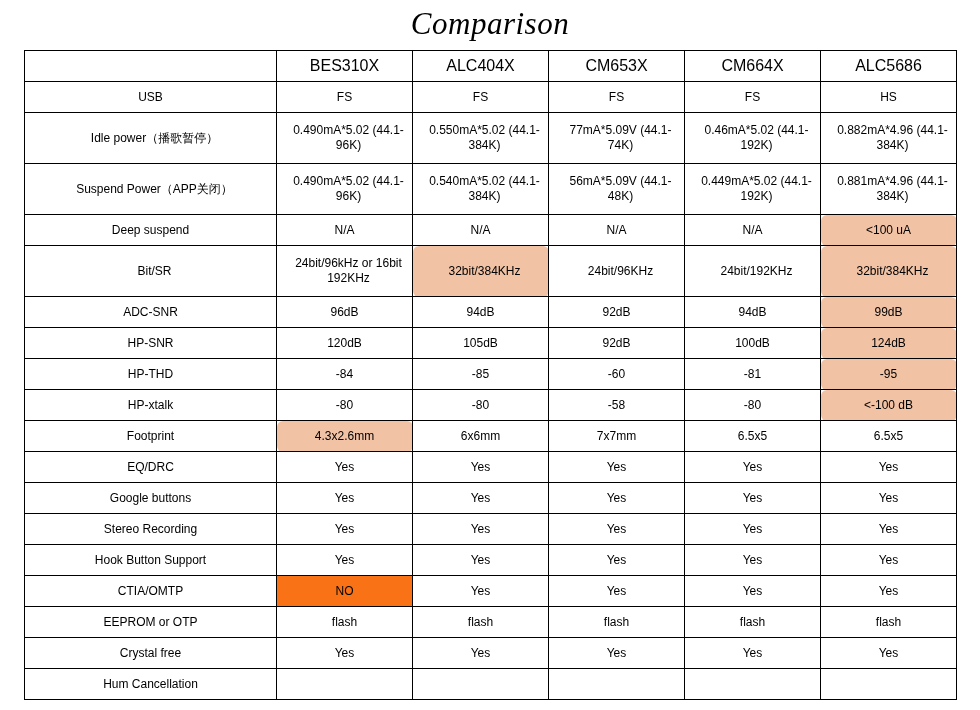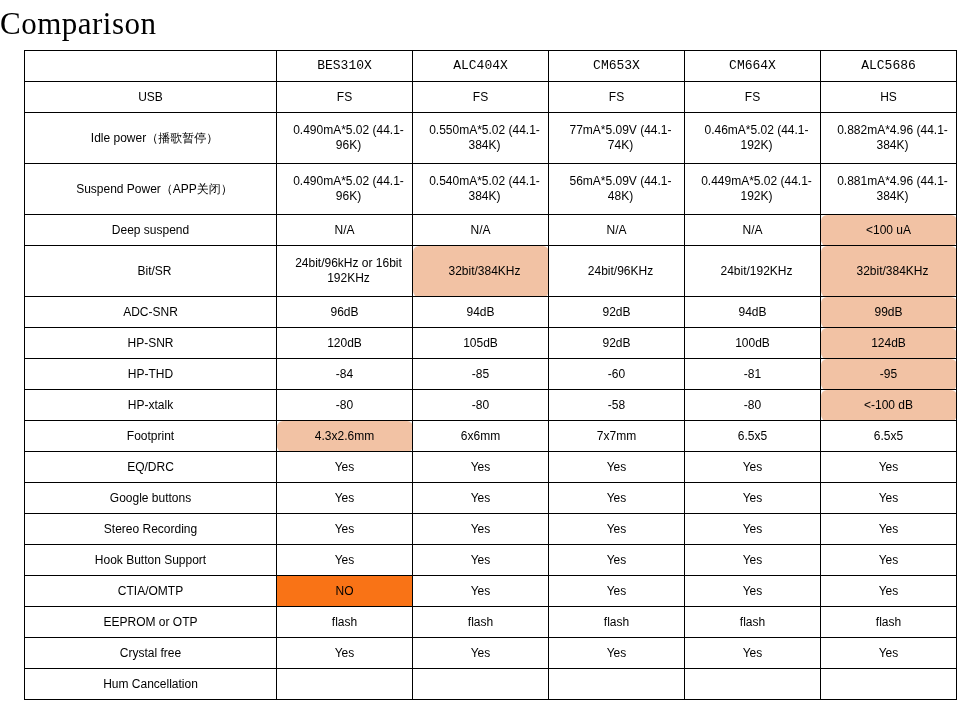--- a/index.html
+++ b/index.html
@@ -14,27 +14,28 @@
     color: #000000;
     overflow: hidden;
   }
   .page {
     position: relative;
     width: 980px;
     height: 710px;
     box-sizing: border-box;
   }
   .title {
-    text-align: left;
+    text-align: center;
     font-family: "Liberation Serif", serif;
     font-size: 31px;
     font-weight: normal;
     color: #000;
     margin: 6px 0 8px 0;
     letter-spacing: 0.5px;
+    font-style: italic;
   }
   .table-wrap {
     padding: 0 24px;
     box-sizing: border-box;
   }
   table.cmp {
     border-collapse: collapse;
     width: 932px;
     table-layout: fixed;
     font-size: 12.5px;
@@ -48,22 +49,21 @@
     line-height: 1.25;
     word-wrap: break-word;
   }
   col.label-col { width: 252px; }
   col.data-col { width: 136px; }
   td.rowlabel {
     text-align: center;
     font-size: 12px;
   }
   td.hdr {
-    font-size: 13px;
-    font-family: Liberation Mono, monospace;
+    font-size: 16px;
   }
   td.hl-orange { background: #f2c2a4; border-radius: 6px; }
   td.hl-blue   { background: #f97316; }
   td.small {
     font-size: 12px;
   }
   tr.tall td { height: 44px; padding-left: 12px; }
   tr.mid td { height: 24px; }
 </style>
 </head>

